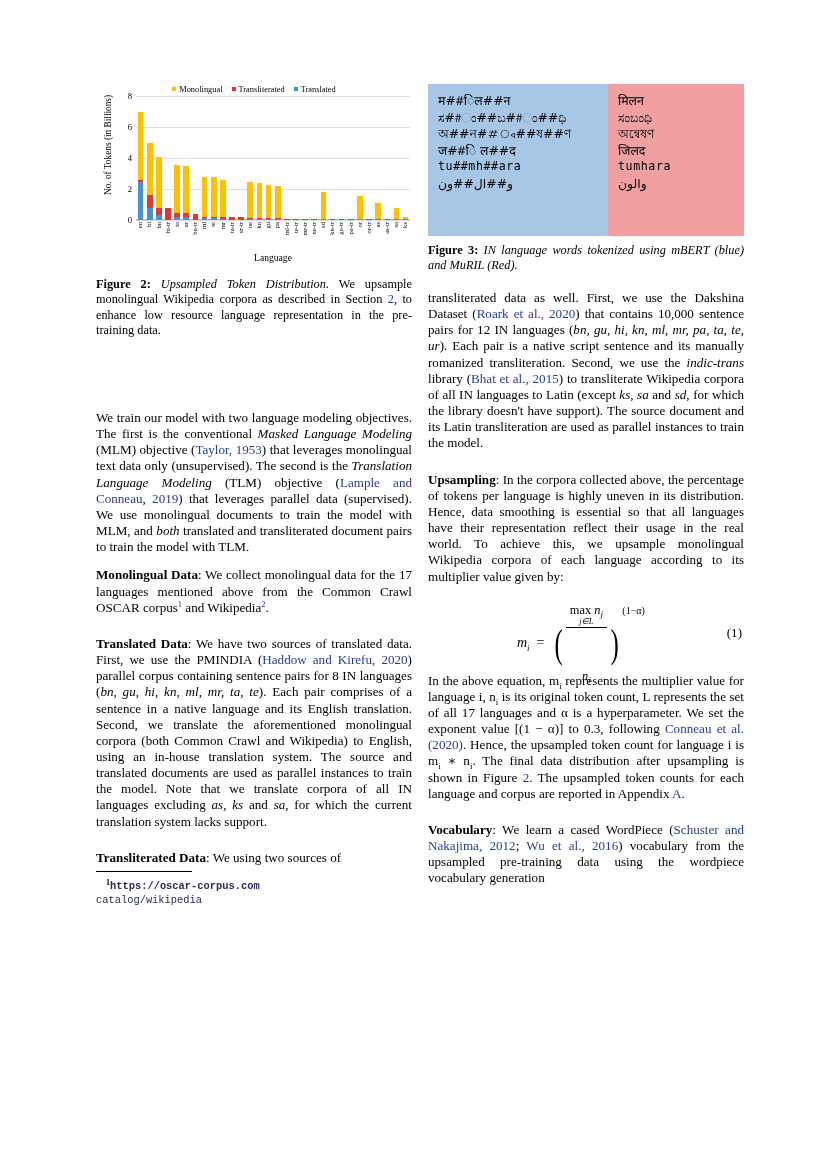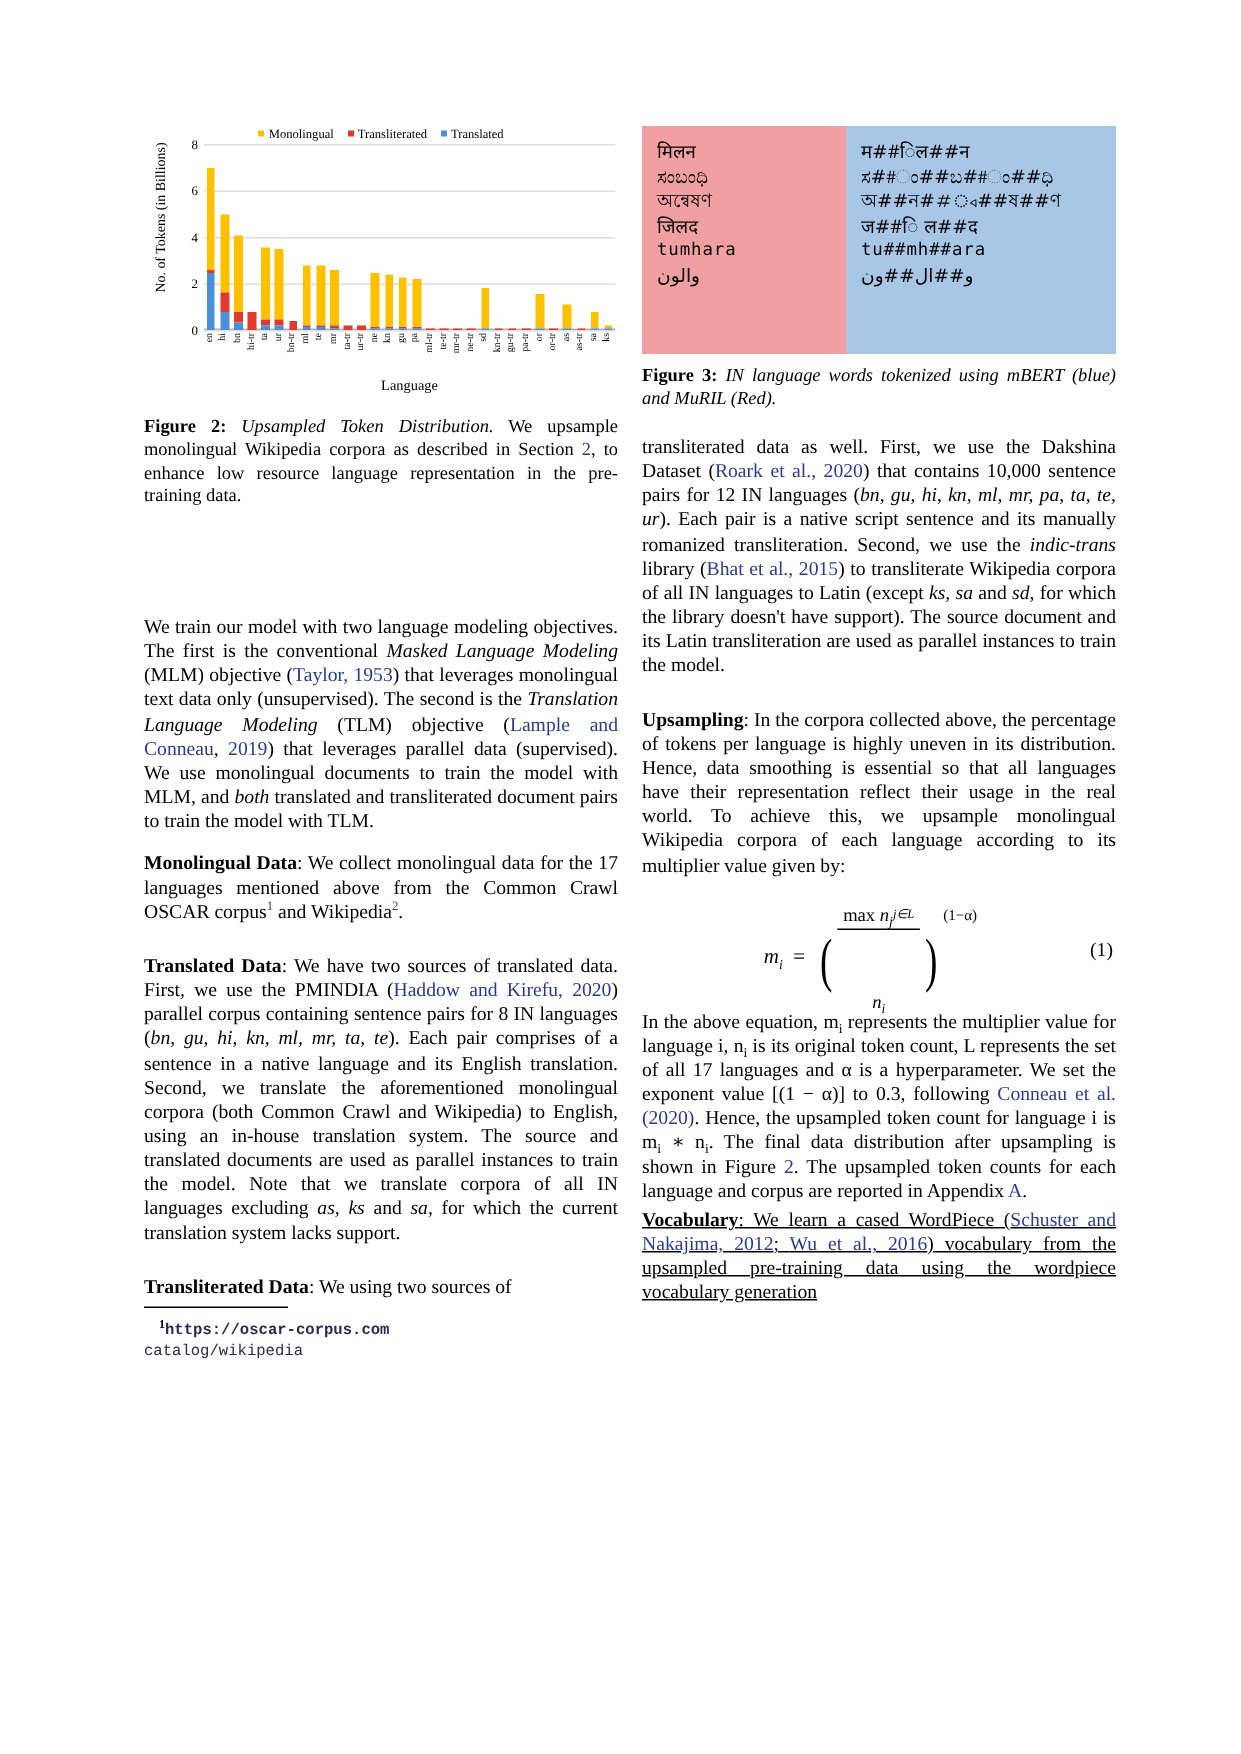--- a/index.html
+++ b/index.html
@@ -279,21 +279,21 @@
     display: inline-block;
   }
   .frac {
     display: inline-flex;
     flex-direction: column;
     align-items: center;
     margin: 0 1px;
   }
   .frac-top {
     display: flex;
-    flex-direction: row;
+    flex-direction: column;
     align-items: center;
     padding: 0 4px;
   }
   .frac-top .maxline { font-size: 12.4px; font-style: normal; }
   .frac-top .sub { font-size: 8.4px; font-style: italic; margin-top: -2px; }
   .frac-bar {
     width: 100%;
     height: 1px;
     background: #000;
     margin: 1px 0;
@@ -646,35 +646,35 @@
       <div class="xaxis-title">Language</div>
     </div>
   </div>
 
   <div class="fig2-caption">
     <p class="caption"><span class="bf">Figure 2:</span> <span class="it">Upsampled Token Distribution.</span><span> We upsample monolingual Wikipedia corpora as described in Section </span><span class="ref">2</span><span>, to enhance low resource language representation in the pre-training data.</span></p>
   </div>
 
   <div class="fig3-wrap">
     <div class="fig3-panels">
+      <div class="panel panel-blue">
+        <div class="tok-line">म##ि‍ल##न</div>
+        <div class="tok-line">ಸ##ಂ##ಬ##ಂ##ಧಿ</div>
+        <div class="tok-line">অ##ন##্ব##ষ##ণ</div>
+        <div class="tok-line">ज##ि‍ ल##द</div>
+        <div class="tok-line tok-mono">tu##mh##ara</div>
+        <div class="tok-line">و##ال##ون</div>
+      </div>
       <div class="panel panel-red">
         <div class="tok-line">मिलन</div>
         <div class="tok-line">ಸಂಬಂಧಿ</div>
         <div class="tok-line">অন্বেষণ</div>
         <div class="tok-line">जिलद</div>
         <div class="tok-line tok-mono">tumhara</div>
         <div class="tok-line">والون</div>
-      </div>
-      <div class="panel panel-blue">
-        <div class="tok-line">म##ि‍ल##न</div>
-        <div class="tok-line">ಸ##ಂ##ಬ##ಂ##ಧಿ</div>
-        <div class="tok-line">অ##ন##্ব##ষ##ণ</div>
-        <div class="tok-line">ज##ि‍ ल##द</div>
-        <div class="tok-line tok-mono">tu##mh##ara</div>
-        <div class="tok-line">و##ال##ون</div>
       </div>
     </div>
   </div>
 
   <div class="fig3-caption">
     <p class="caption"><span class="bf">Figure 3:</span><span class="it"> IN language words tokenized using mBERT (blue) and MuRIL (Red).</span></p>
   </div>
 
   <div class="col-left" style="top:410px;">
 
@@ -712,16 +712,16 @@
           <span class="frac-bot"><span style="font-style:italic;">n</span><span class="msub">i</span></span>
         </span>
         <span class="paren">)</span>
         <span class="exp">(1−α)</span>
       </div>
       <div class="eq-num">(1)</div>
     </div>
 
     <p style="margin-top:0;"><span>In the above equation, m</span><span class="msub" style="font-style:normal;">i</span><span> represents the multiplier value for language i, n</span><span class="msub" style="font-style:normal;">i</span><span> is its original token count, L represents the set of all 17 languages and α is a hyperparameter. We set the exponent value [(1 − α)] to 0.3, following </span><span class="ref">Conneau et al. (2020)</span><span>. Hence, the upsampled token count for language i is m</span><span class="msub" style="font-style:normal;">i</span><span> ∗ n</span><span class="msub" style="font-style:normal;">i</span><span>. The final data distribution after upsampling is shown in Figure </span><span class="ref">2</span><span>. The upsampled token counts for each language and corpus are reported in Appendix </span><span class="ref">A</span><span>.</span></p>
 
-    <p style="margin-top:3px;text-decoration:underline;"><span class="bf">Vocabulary</span><span>: We learn a cased WordPiece (</span><span class="ref">Schuster and Nakajima, 2012</span><span>; </span><span class="ref">Wu et al., 2016</span><span>) vocabulary from the upsampled pre-training data using the wordpiece vocabulary generation</span></p>
+    <p style="margin-top:20px;"><span class="bf">Vocabulary</span><span>: We learn a cased WordPiece (</span><span class="ref">Schuster and Nakajima, 2012</span><span>; </span><span class="ref">Wu et al., 2016</span><span>) vocabulary from the upsampled pre-training data using the wordpiece vocabulary generation</span></p>
   </div>
 
 </div>
 
 </body></html>

